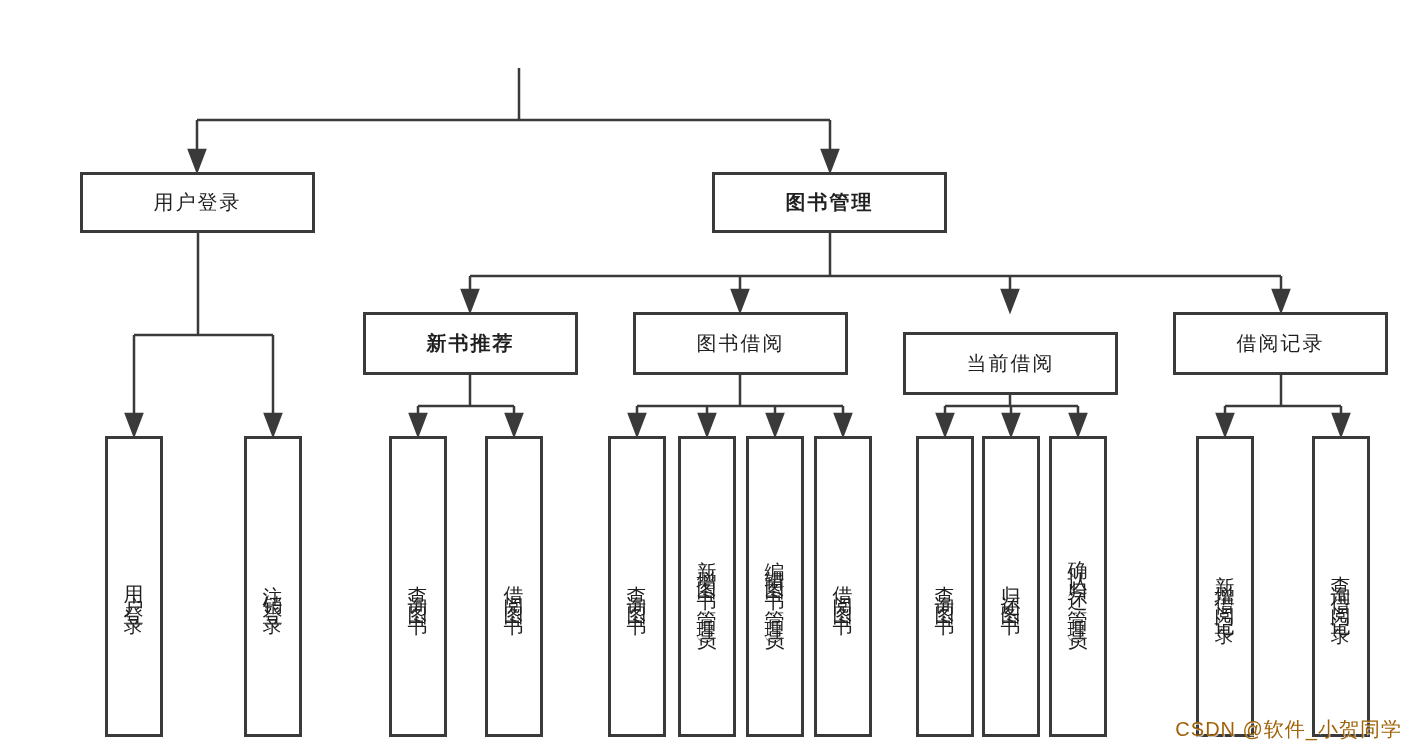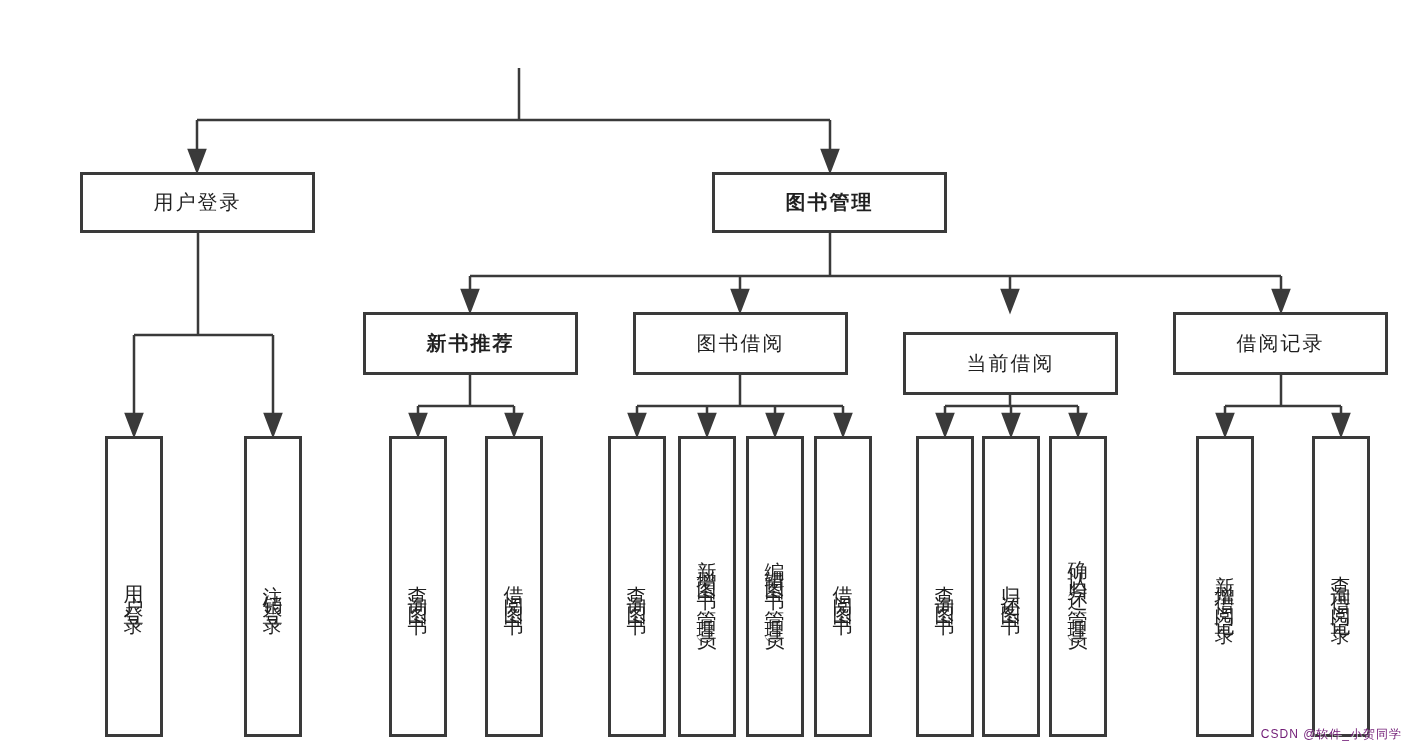--- a/index.html
+++ b/index.html
@@ -67,22 +67,22 @@
   .n-cb1 { left: 916px; }
   .n-cb2 { left: 982px; }
   .n-cb3 { left: 1049px; }
   .n-br1 { left: 1196px; }
   .n-br2 { left: 1312px; }
   #watermark {
     position: absolute;
     right: 3px;
     bottom: 4px;
     z-index: 3;
-    font-size: 12px;
-    color: #701a75;
+    font-size: 20px;
+    color: #a16207;
     letter-spacing: 1px;
     text-shadow: 1px 1px 0 rgba(255,255,255,0.7);
   }
 </style>
 </head>
 <body>
 
 <div id="canvas">
 
   <svg id="wires" viewBox="0 0 1405 747" xmlns="http://www.w3.org/2000/svg">

